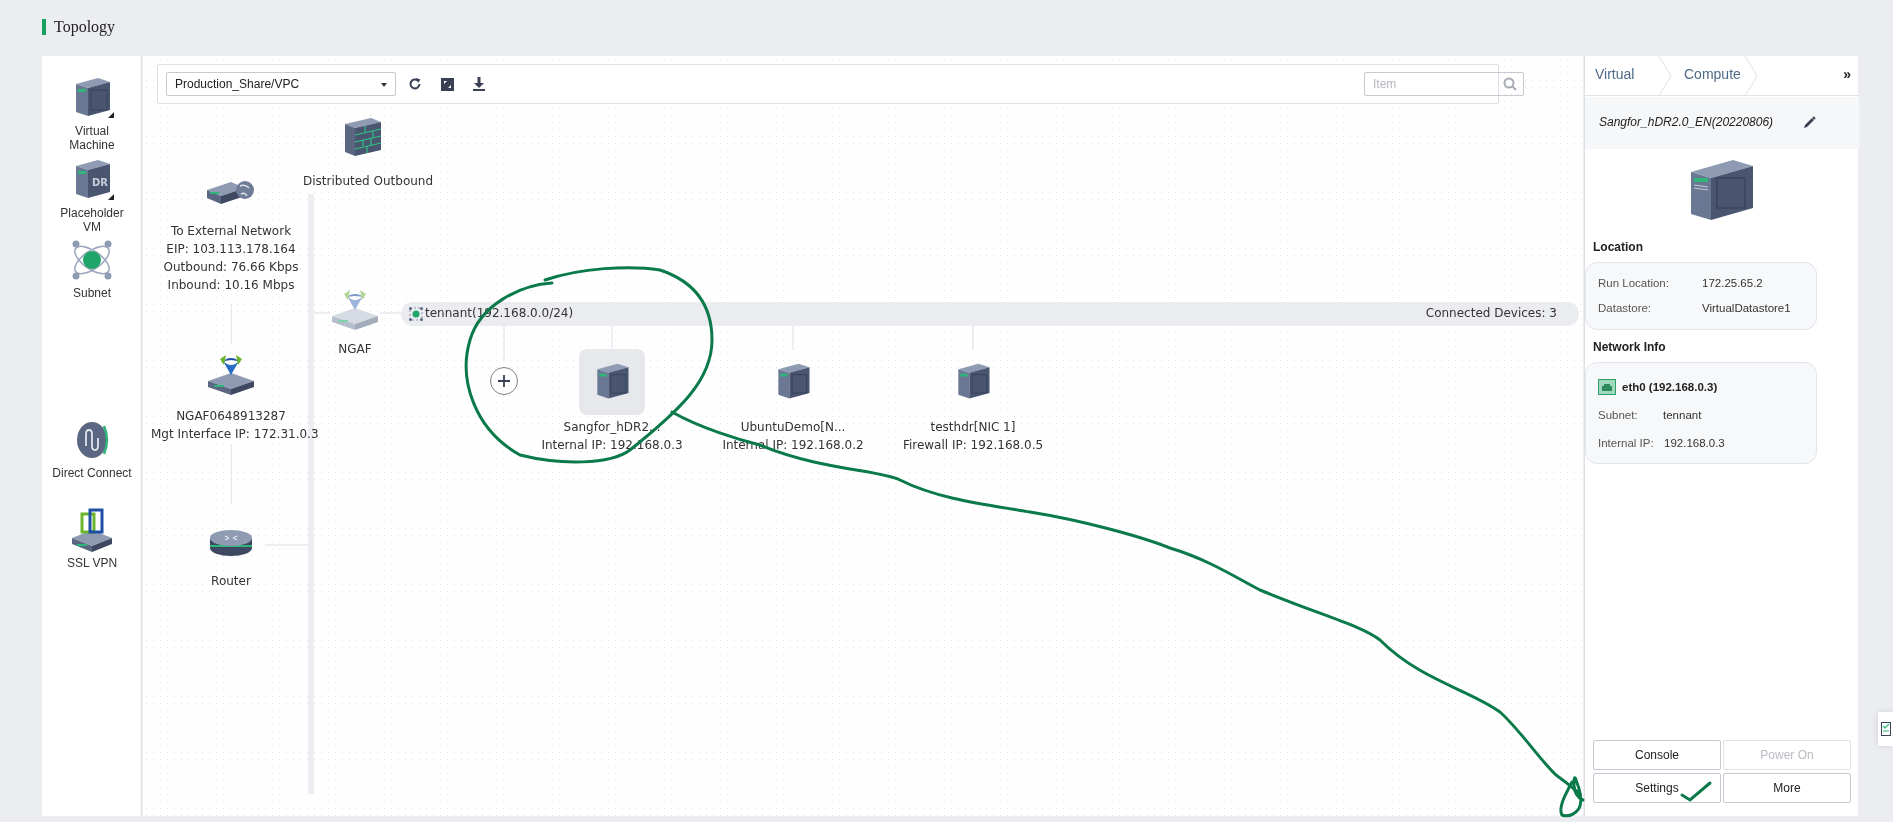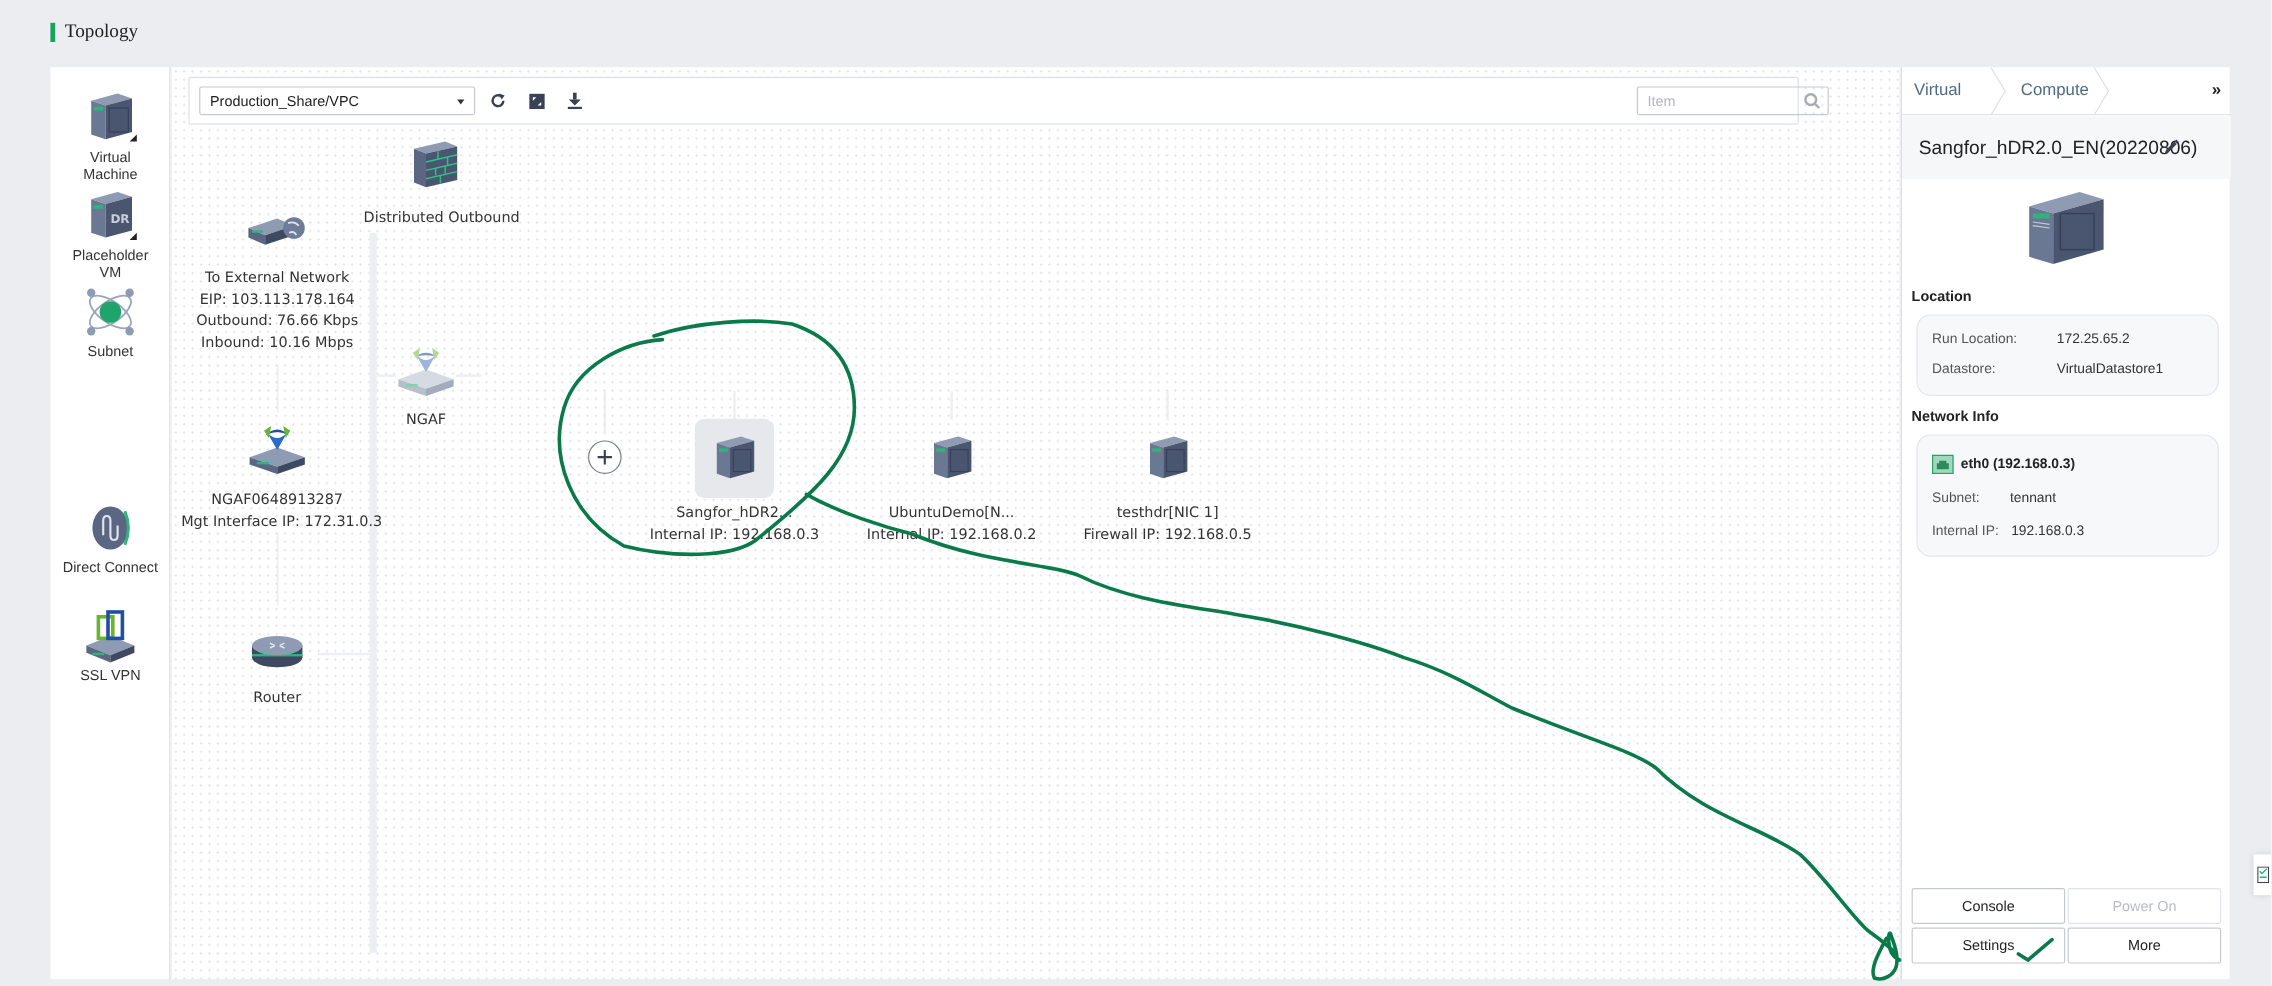--- a/index.html
+++ b/index.html
@@ -44,25 +44,25 @@
   .add-btn { position: absolute; width: 28px; height: 28px; border: 1.5px solid #7c808a; border-radius: 50%; background: #fff; cursor: pointer; display: flex; align-items: center; justify-content: center; }
 
   .vm-sel-bg { position: absolute; width: 66px; height: 66px; background: #e7e8eb; border-radius: 8px; }
 
   .panel { position: absolute; left: 1584px; top: 56px; width: 274px; height: 760px; background: #fff; border-left: 1px solid #dcdfe6; }
   .crumbs { position: absolute; left: 0; top: 0; width: 274px; height: 40px; border-bottom: 1px solid #e1e3e8; }
   .crumb { position: absolute; top: 10px; font-size: 14px; color: #4e6a87; cursor: pointer; }
   .crumb-sep { position: absolute; top: 0; }
   .collapse-btn { position: absolute; right: 8px; top: 10px; font-size: 14px; color: #222; cursor: pointer; font-weight: bold; }
   .name-row { position: absolute; left: 0; top: 41px; width: 274px; height: 52px; background: #f6f7f9; }
-  .name-row .vmname { position: absolute; left: 14px; top: 18px; font-size: 16px; color: #222; }
+  .name-row .vmname { position: absolute; left: 14px; top: 18px; font-size: 12px; color: #222; font-style: italic; }
   .name-row .edit { position: absolute; left: 218px; top: 19px; cursor: pointer; }
   .big-vm { position: absolute; left: 104px; top: 102px; }
   .sec-title { position: absolute; left: 8px; font-size: 12px; color: #222; font-weight: bold; }
-  .info-box { position: absolute; left: 12px; width: 252px; background: #f7f8fa; border: 1px solid #e3e5ea; border-radius: 12px; font-size: 11.5px; }
+  .info-box { position: absolute; left: 0; width: 232px; background: #f7f8fa; border: 1px solid #e3e5ea; border-radius: 12px; font-size: 11.5px; }
   .kv { position: absolute; left: 12px; color: #555; }
   .kv .k { display: inline-block; color: #555; }
   .kv .v { position: absolute; color: #333; white-space: nowrap; }
   .eth { position: absolute; left: 12px; top: 16px; display: flex; align-items: center; font-weight: bold; color: #222; }
   .eth .ethicon { width: 18px; height: 16px; background: #9fd9bd; border: 1px solid #2ea06a; margin-right: 6px; display: flex; align-items: center; justify-content: center; }
 
   .pbtn { position: absolute; width: 128px; height: 30px; border: 1px solid #c6c9cf; border-radius: 2px; background: #fff; font-size: 12px; color: #222; text-align: center; line-height: 28px; cursor: pointer; }
   .pbtn.disabled { color: #b8bbc1; border-color: #e1e3e8; cursor: default; }
 
   .float-tab { position: absolute; left: 1878px; top: 712px; width: 15px; height: 34px; background: #fff; box-shadow: 0 0 6px rgba(0,0,0,0.12); }
@@ -237,20 +237,32 @@
       <polygon points="2,30 25,38 25,44 2,36" fill="#b7bfcc"></polygon>
       <polygon points="25,38 48,30 48,36 25,44" fill="#a3acbb"></polygon>
       <rect x="8" y="34" width="10" height="2" fill="#7fd3a8"></rect>
       <path d="M15 12 Q25 4 35 12 Q25 8 15 12 Z" fill="#7d99c9"></path>
       <path d="M17 10 L25 24 L33 10 Q25 18 17 10 Z" fill="#9db4dc"></path>
       <path d="M14 8 L20 4 L18 14 Z M36 8 L30 4 L32 14 Z" fill="#b2d895"></path>
     </svg>
     <span class="nline" style="margin-top:8px">NGAF</span>
   </div>
 
+  <div class="subnet-bar">
+    <svg class="sicon" width="14" height="14" viewBox="0 0 14 14">
+      <rect x="1" y="1" width="12" height="12" fill="none" stroke="#8e9bb3" stroke-dasharray="2 2"></rect>
+      <circle cx="7" cy="7" r="3.5" fill="#1fa56a"></circle>
+      <circle cx="1.5" cy="1.5" r="1.5" fill="#5b6782"></circle>
+      <circle cx="12.5" cy="1.5" r="1.5" fill="#5b6782"></circle>
+      <circle cx="1.5" cy="12.5" r="1.5" fill="#5b6782"></circle>
+      <circle cx="12.5" cy="12.5" r="1.5" fill="#5b6782"></circle>
+    </svg>
+    <span class="sname">tennant(192.168.0.0/24)</span>
+    <span class="count">Connected Devices: 3</span>
+  </div>
 
   <div class="add-btn" style="left:347px;top:311px;">
     <svg width="14" height="14" viewBox="0 0 14 14">
       <path d="M7 1 L7 13 M1 7 L13 7" stroke="#3a4155" stroke-width="1.8"></path>
     </svg>
   </div>
 
   <div class="vm-sel-bg" style="left:436px;top:293px;"></div>
   <div class="node" style="left:389px;top:300px;width:160px;">
     <svg width="44" height="44" viewBox="0 0 48 48" style="display:block;margin:4px auto 0;">

